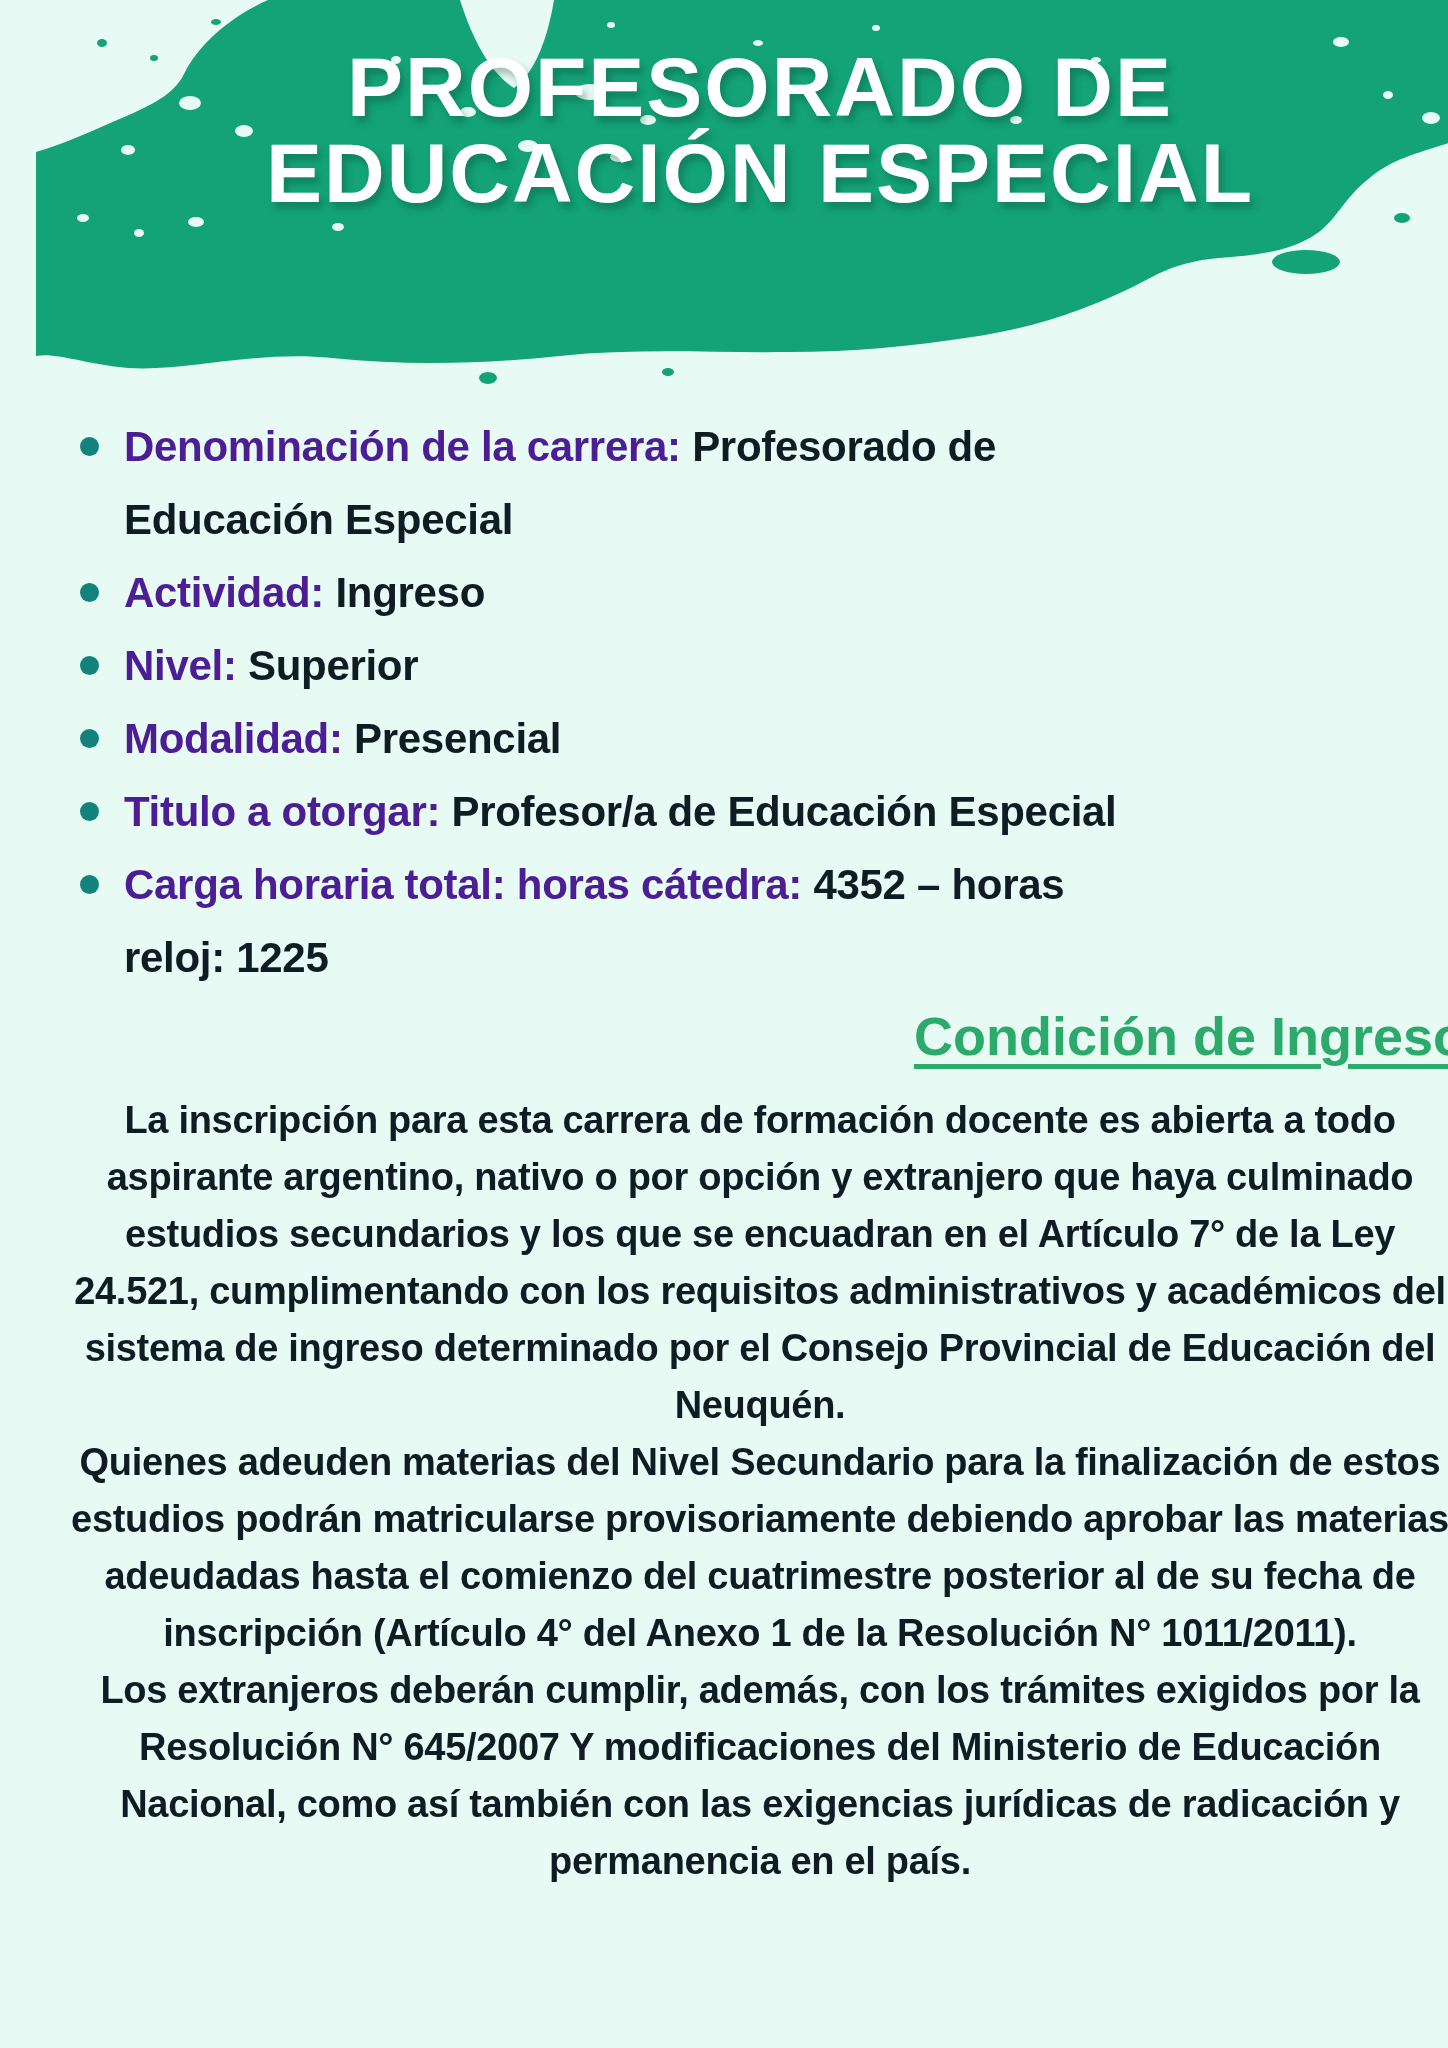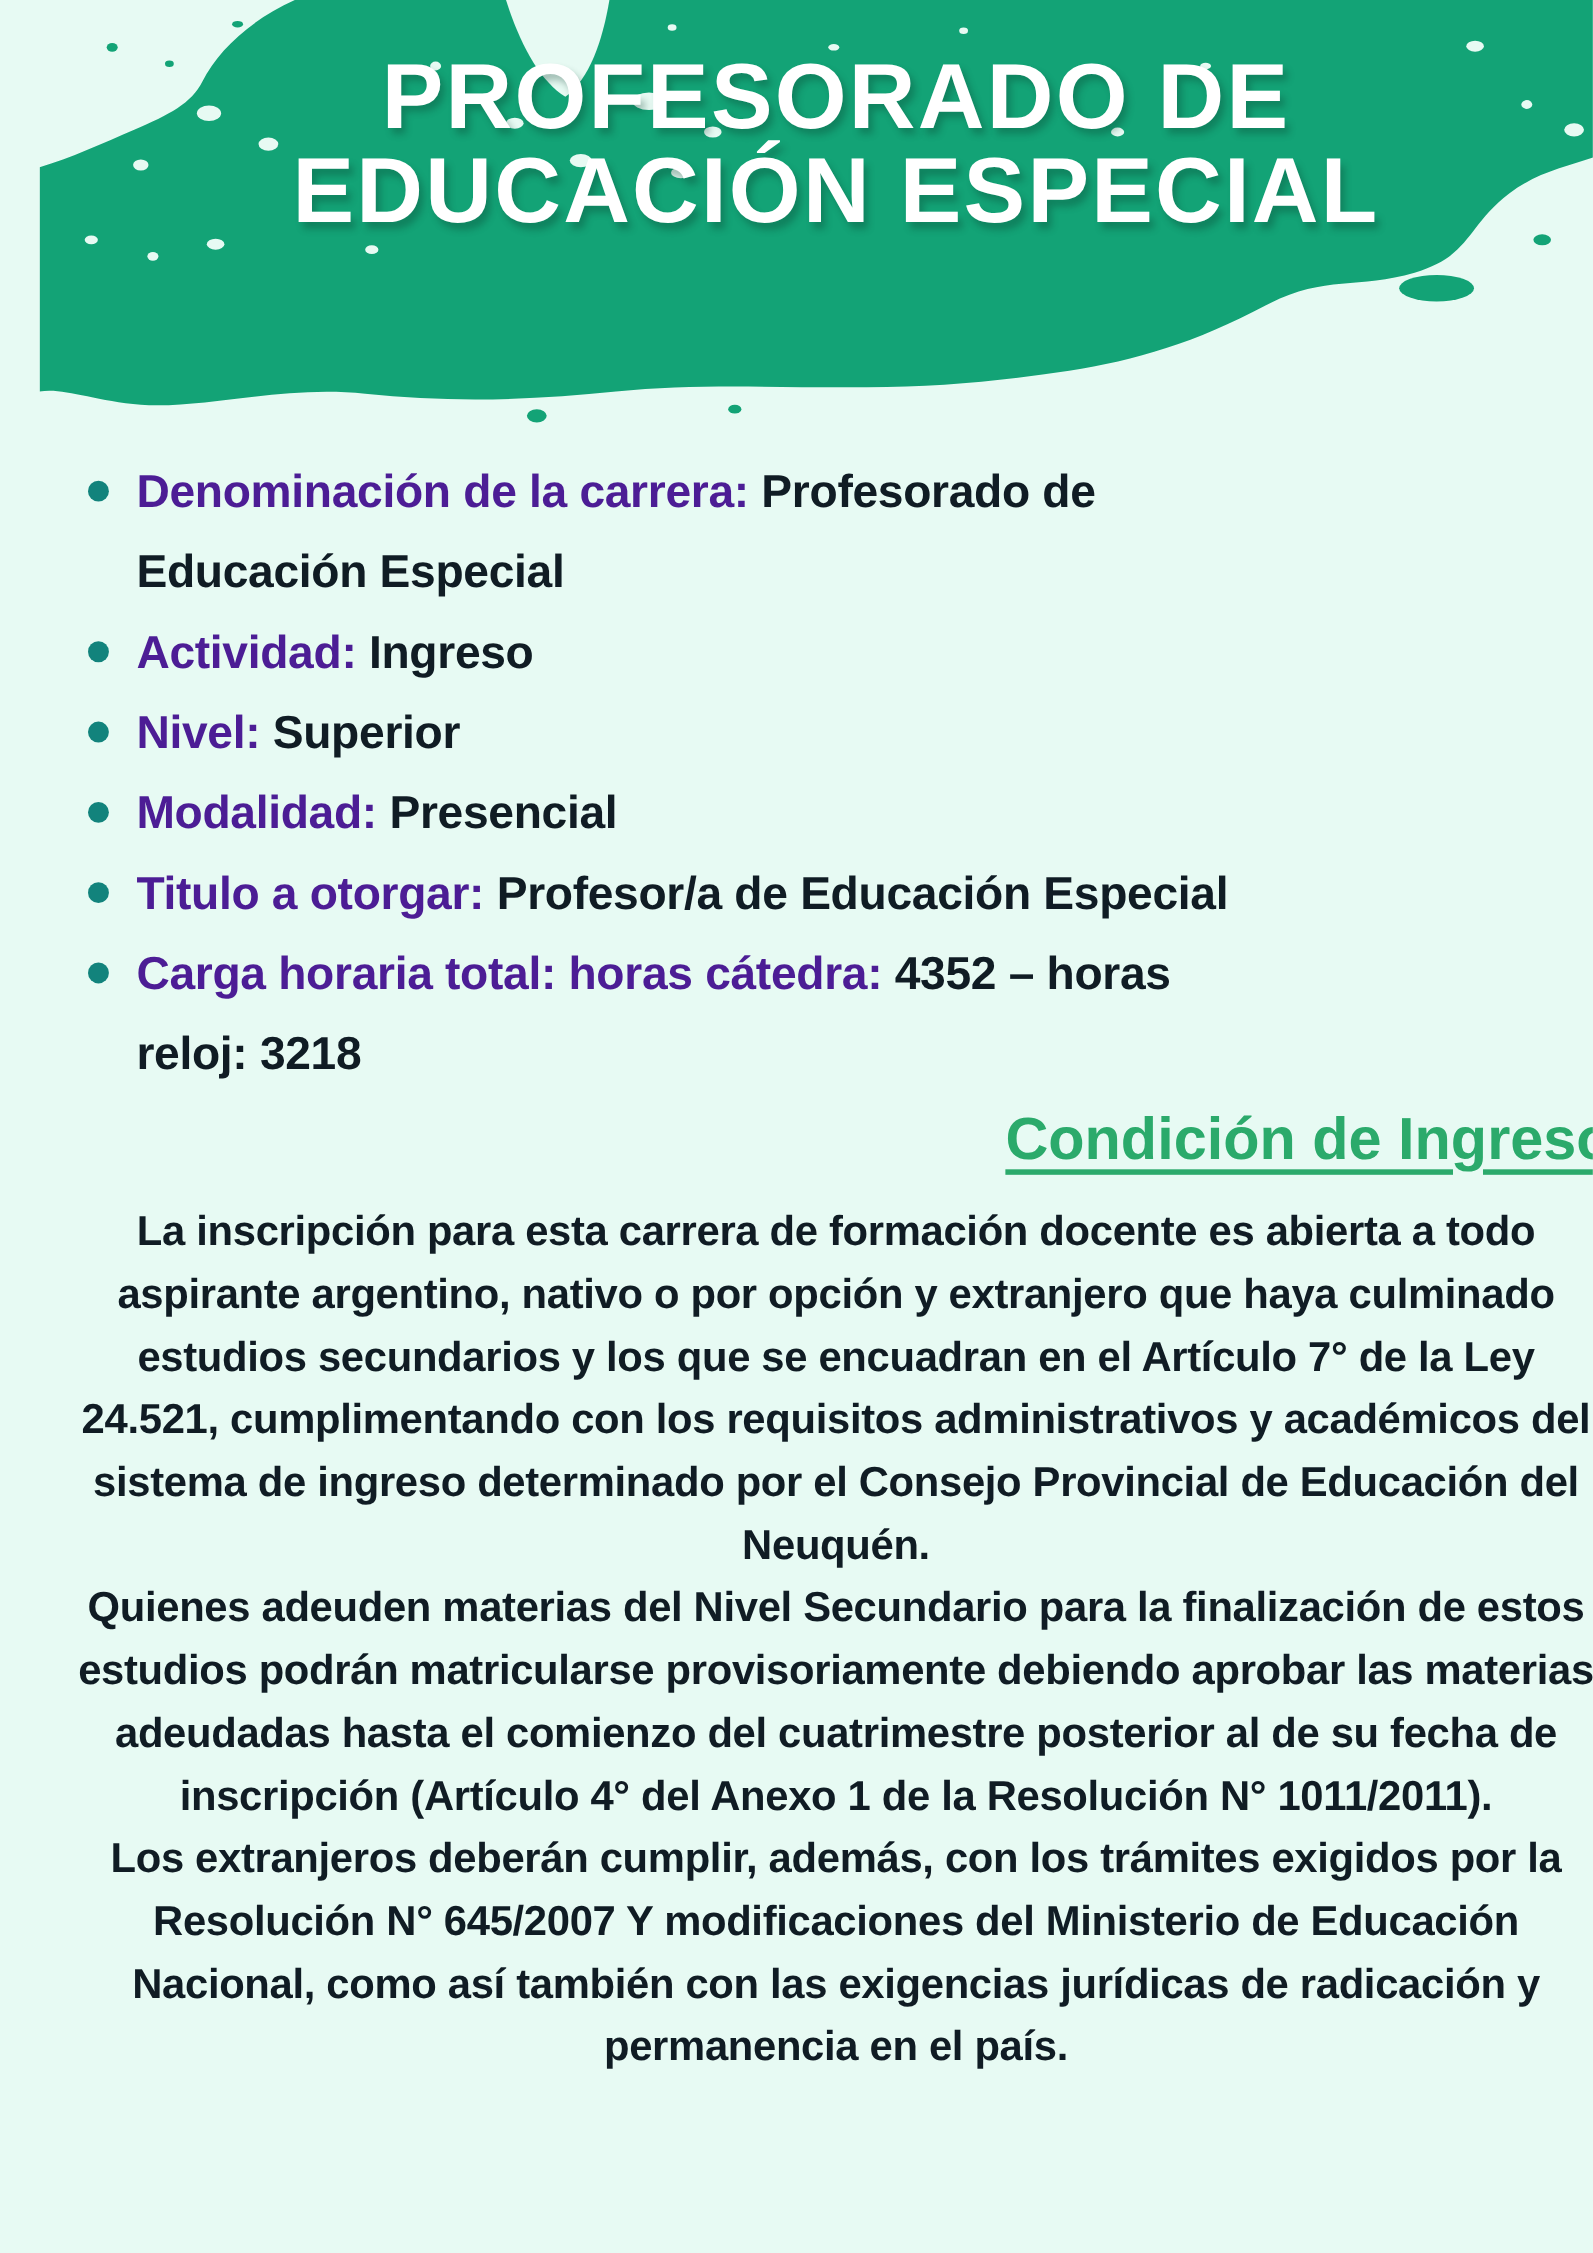--- a/index.html
+++ b/index.html
@@ -133,21 +133,21 @@
     </li>
     <li class="program-item">
       <span class="dot"></span>
       <span class="lbl">Titulo a otorgar:</span>
       <span class="val">Profesor/a de Educación Especial</span>
     </li>
     <li class="program-item">
       <span class="dot"></span>
       <span class="lbl">Carga horaria total: horas cátedra:</span>
       <span class="val">4352 – horas</span><br>
-      <span class="val">reloj: 3218</span>
+      <span class="val">reloj: 1225</span>
     </li>
   </ul>
 
   <h2 class="section-heading">Condición de Ingreso:</h2>
 
   <div class="paragraphs">
     <p>La inscripción para esta carrera de formación docente es abierta a todo aspirante argentino, nativo o por opción y extranjero que haya culminado estudios secundarios y los que se encuadran en el Artículo 7° de la Ley 24.521, cumplimentando con los requisitos administrativos y académicos del sistema de ingreso determinado por el Consejo Provincial de Educación del Neuquén.</p>
     <p>Quienes adeuden materias del Nivel Secundario para la finalización de estos estudios podrán matricularse provisoriamente debiendo aprobar las materias adeudadas hasta el comienzo del cuatrimestre posterior al de su fecha de inscripción (Artículo 4° del Anexo 1 de la Resolución N° 1011/2011).</p>
     <p>Los extranjeros deberán cumplir, además, con los trámites exigidos por la Resolución N° 645/2007 Y modificaciones del Ministerio de Educación Nacional, como así también con las exigencias jurídicas de radicación y permanencia en el país.</p>
   </div>

